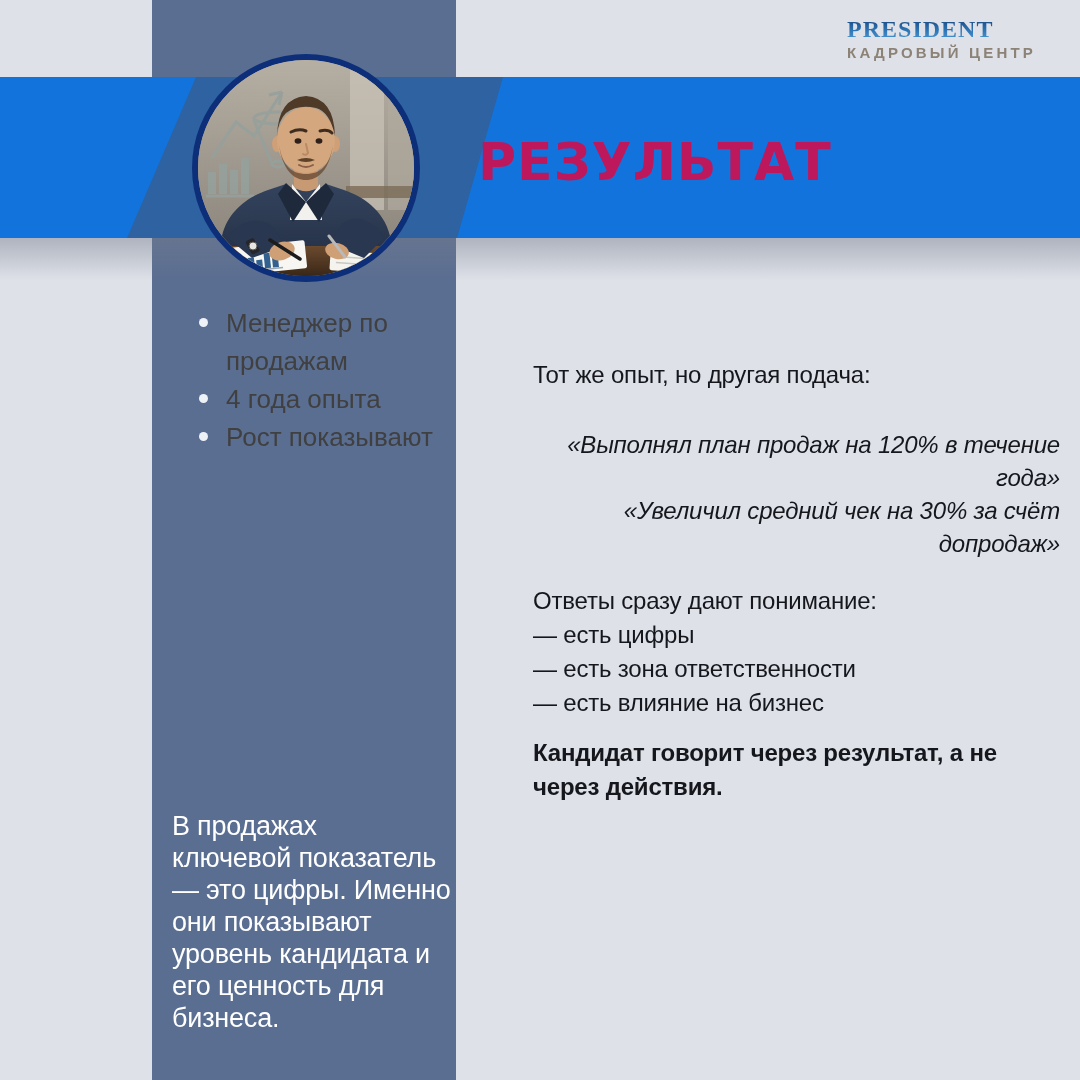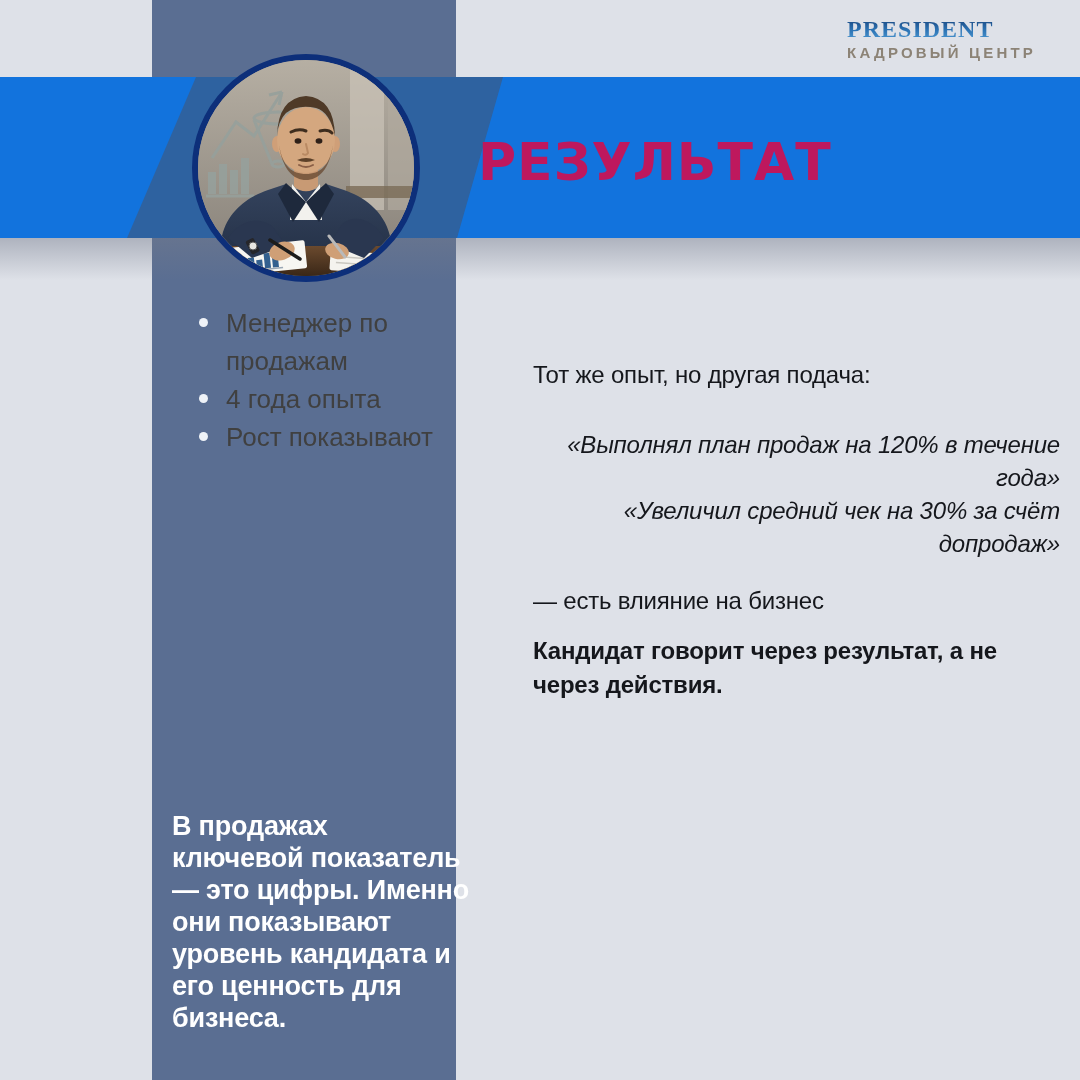--- a/index.html
+++ b/index.html
@@ -44,21 +44,21 @@
   
   .bullets{position:absolute;left:196px;top:304px;width:250px;margin:0;
            padding:0;list-style:none;z-index:3;color:#404040;
            font-size:26px;line-height:38px;}
   .bullets li{position:relative;padding-left:30px;white-space:pre-line;}
   .bullets li::before{content:"";position:absolute;left:3px;top:14px;
            width:9px;height:9px;border-radius:50%;background:#eef2f7;}
 
   
   .highlight{position:absolute;left:172px;top:810px;width:300px;z-index:3;
-             color:#ffffff;font-weight:bold;font-size:27px;line-height:32px;
+             color:#ffffff;font-weight:normal;font-size:27px;line-height:32px;
              letter-spacing:-0.2px;white-space:pre-line;}
 
   
   .content{position:absolute;left:533px;top:310px;width:527px;z-index:3;
            color:#15171c;font-size:24px;line-height:33px;letter-spacing:-0.2px;margin-top:48px;}
   .content p{margin:0;white-space:pre-line;}
   .content .intro{margin-bottom:37px;}
   .content .quote{font-style:italic;text-align:right;}
   .content .quotes-block{margin-bottom:24px;}
   .content .insight{line-height:34px;}
@@ -186,17 +186,20 @@
 
 <div class="content">
   <p class="intro">Тот же опыт, но другая подача:</p>
   <div class="quotes-block">
     <p class="quote">«Выполнял план продаж на 120% в течение
 года»</p>
     <p class="quote">«Увеличил средний чек на 30% за счёт
 допродаж»</p>
   </div>
   <div class="insight-block">
+    <p class="insight">Ответы сразу дают понимание:</p>
+    <p class="insight">— есть цифры</p>
+    <p class="insight">— есть зона ответственности</p>
     <p class="insight">— есть влияние на бизнес</p>
   </div>
   <p class="conclusion">Кандидат говорит через результат, а не
 через действия.</p>
 </div>
 
 </body></html>

